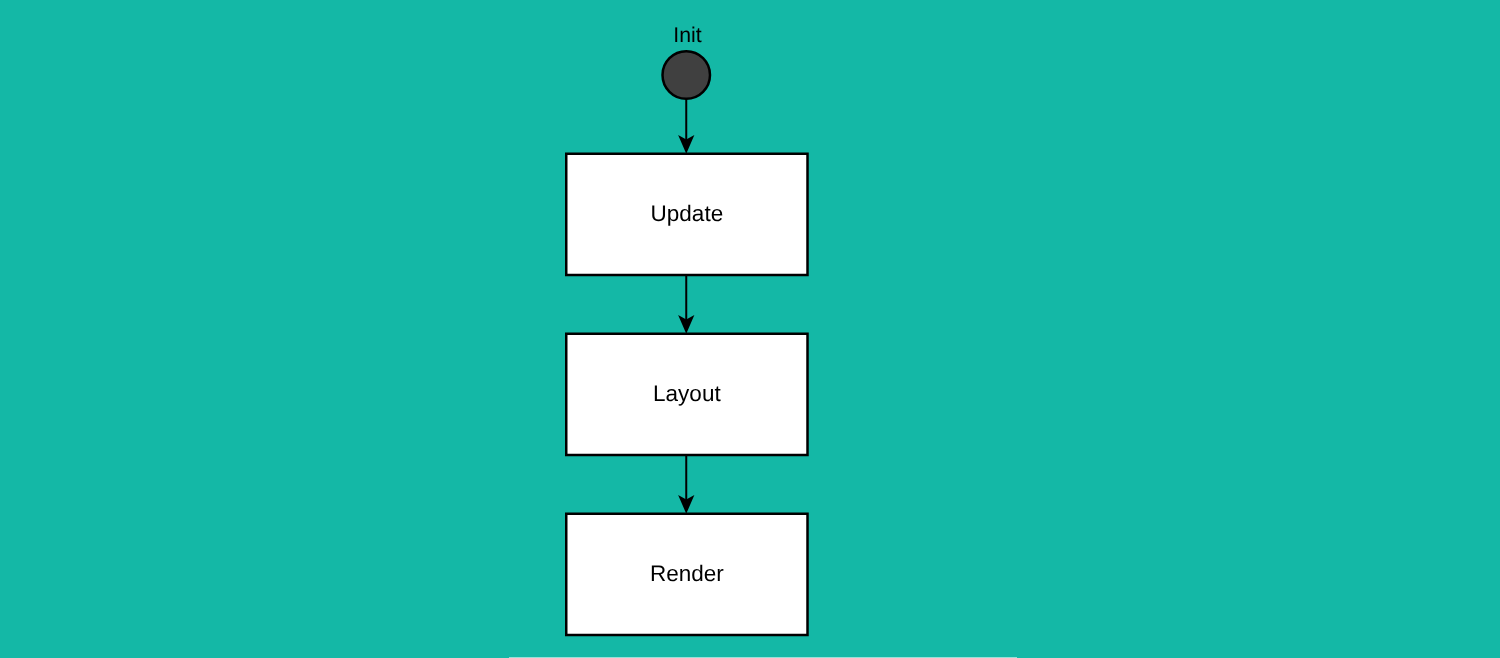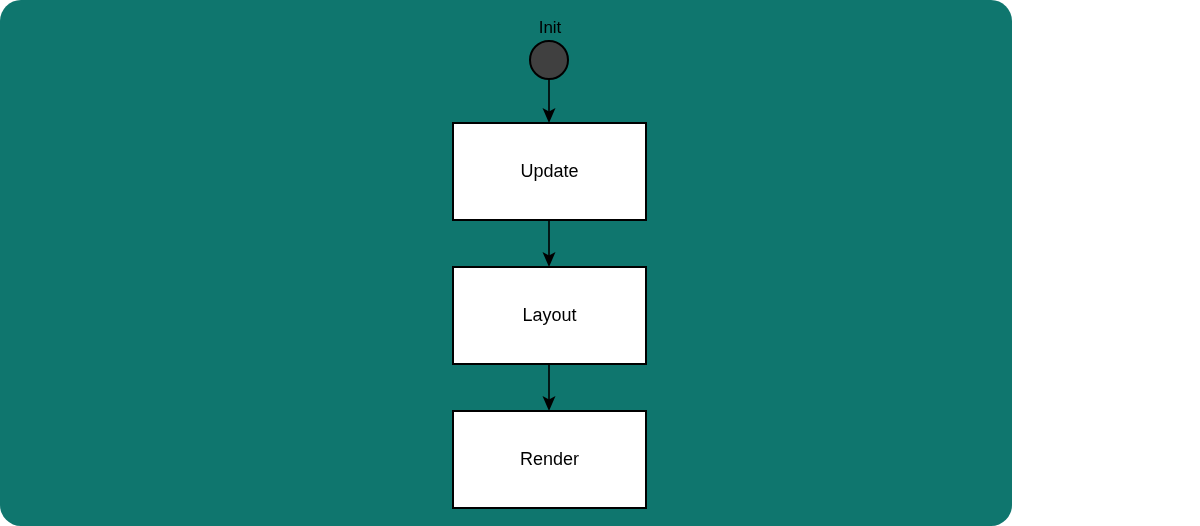--- a/index.html
+++ b/index.html
@@ -5,25 +5,24 @@
   html, body {
     margin: 0;
     padding: 0;
     background: #ffffff;
   }
   body {
     font-family: "Liberation Sans", sans-serif;
   }
   #canvas {
     position: relative;
-    width: 1012px;
+    width: 1200px;
     height: 526px;
-    background: #0f766e;
+    background: #14b8a6;
     overflow: hidden;
-    border-radius: 21px;
   }
   #diagram-svg {
     position: absolute;
     left: 0;
     top: 0;
     width: 1200px;
     height: 526px;
     display: block;
   }
   .node-label {

